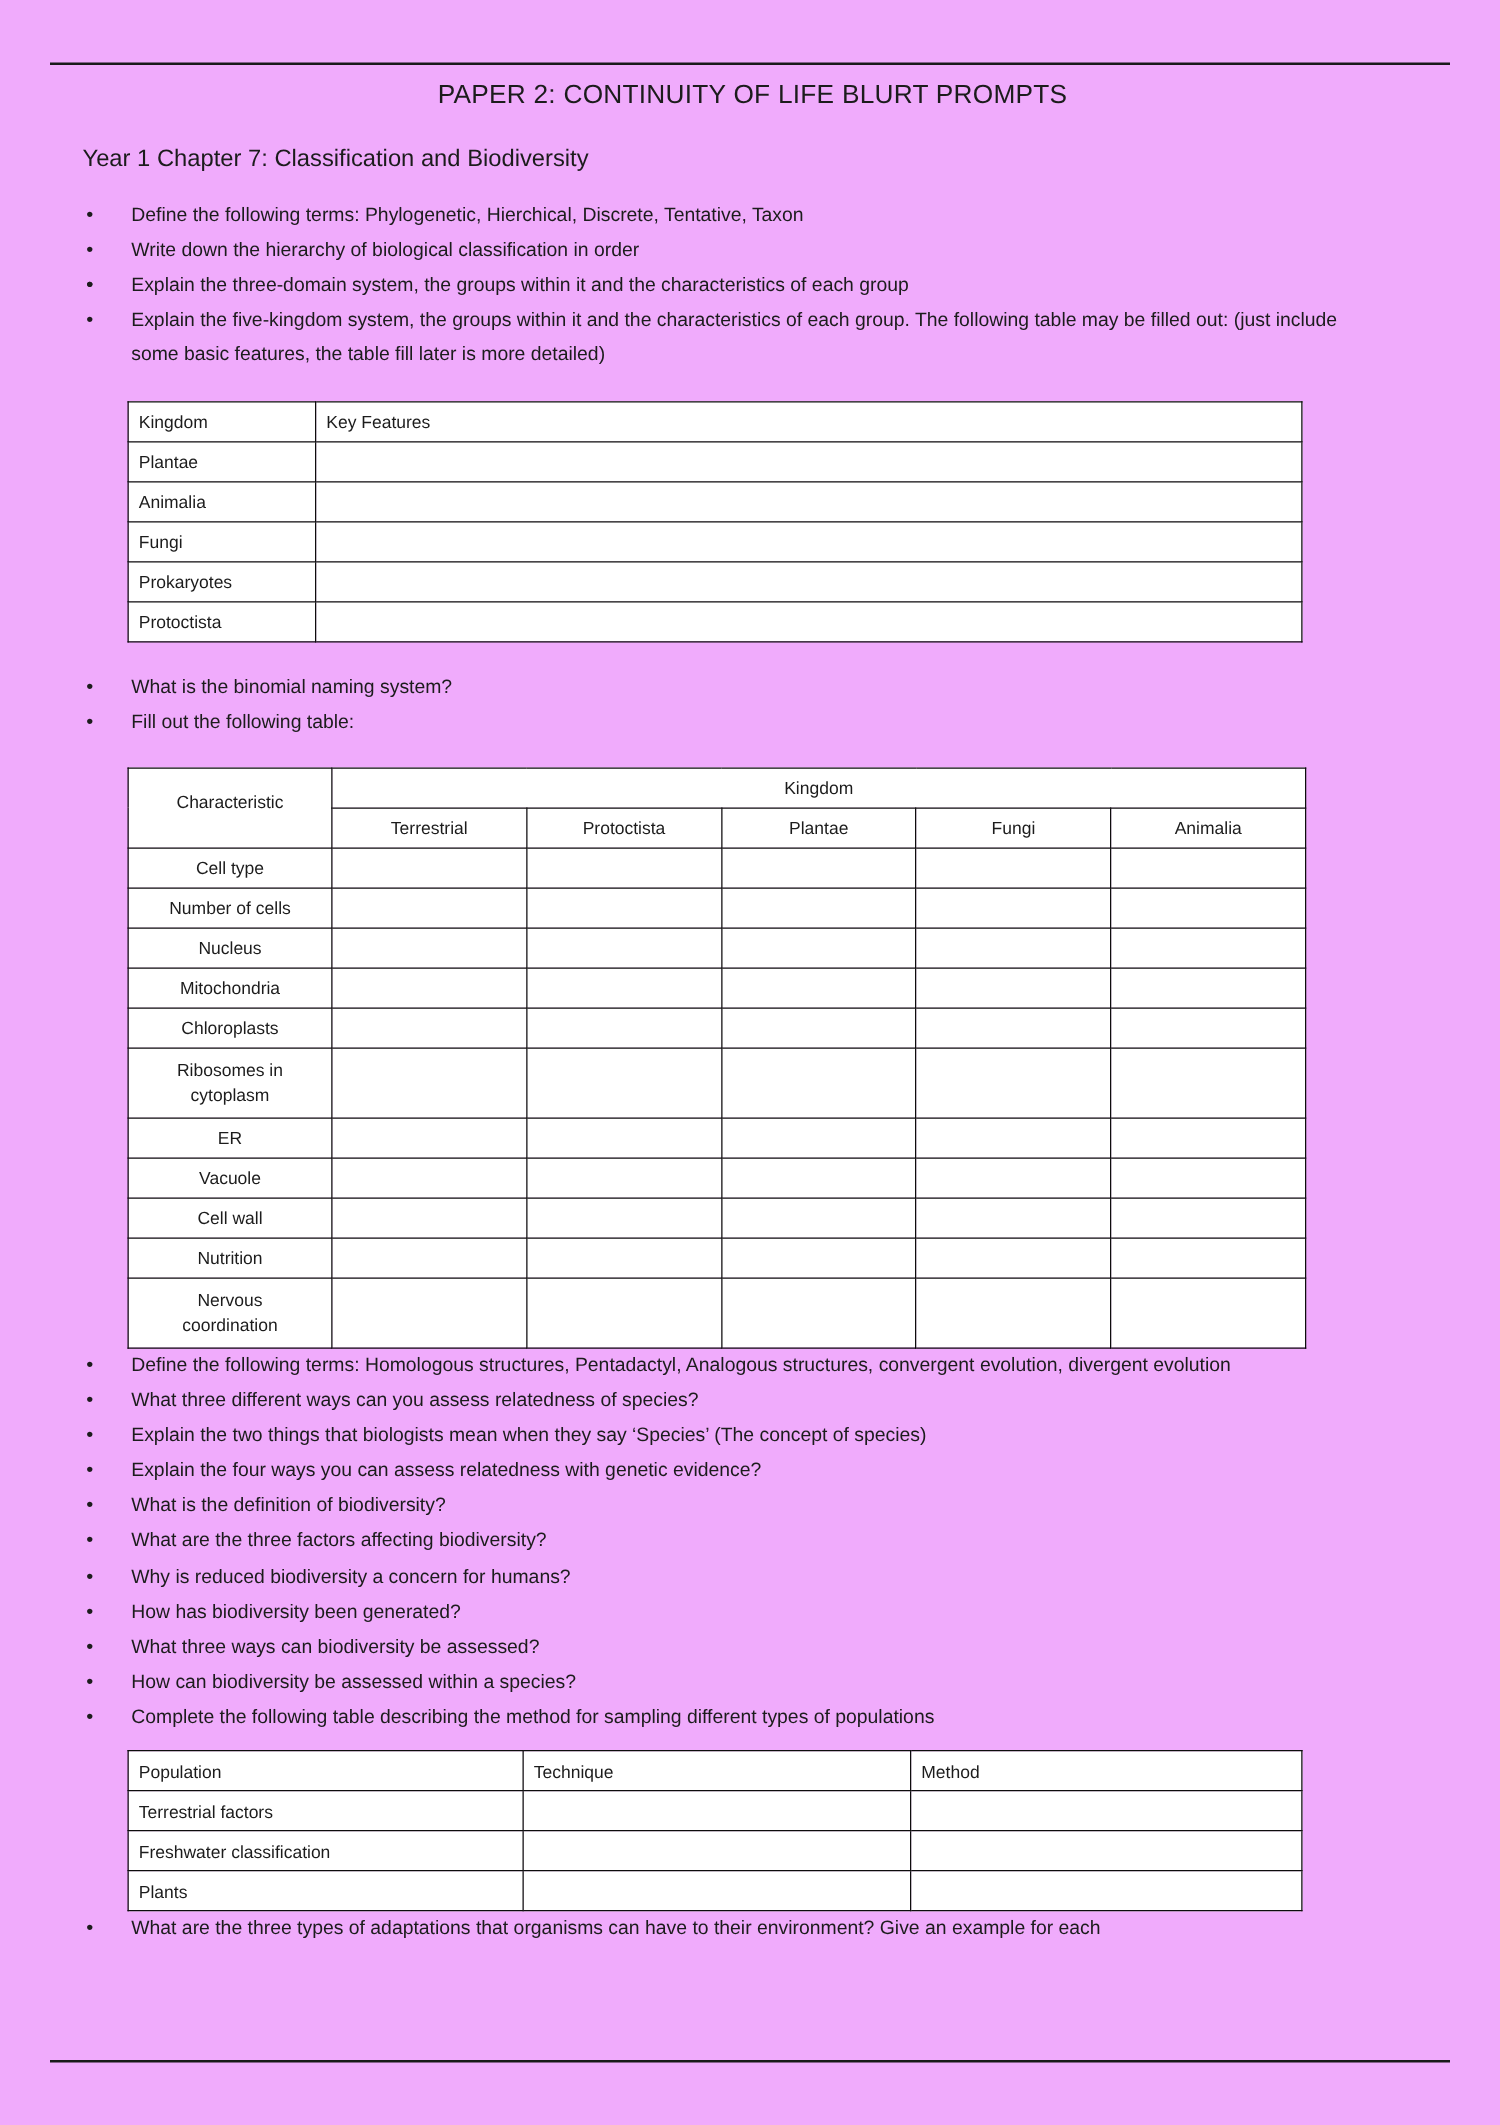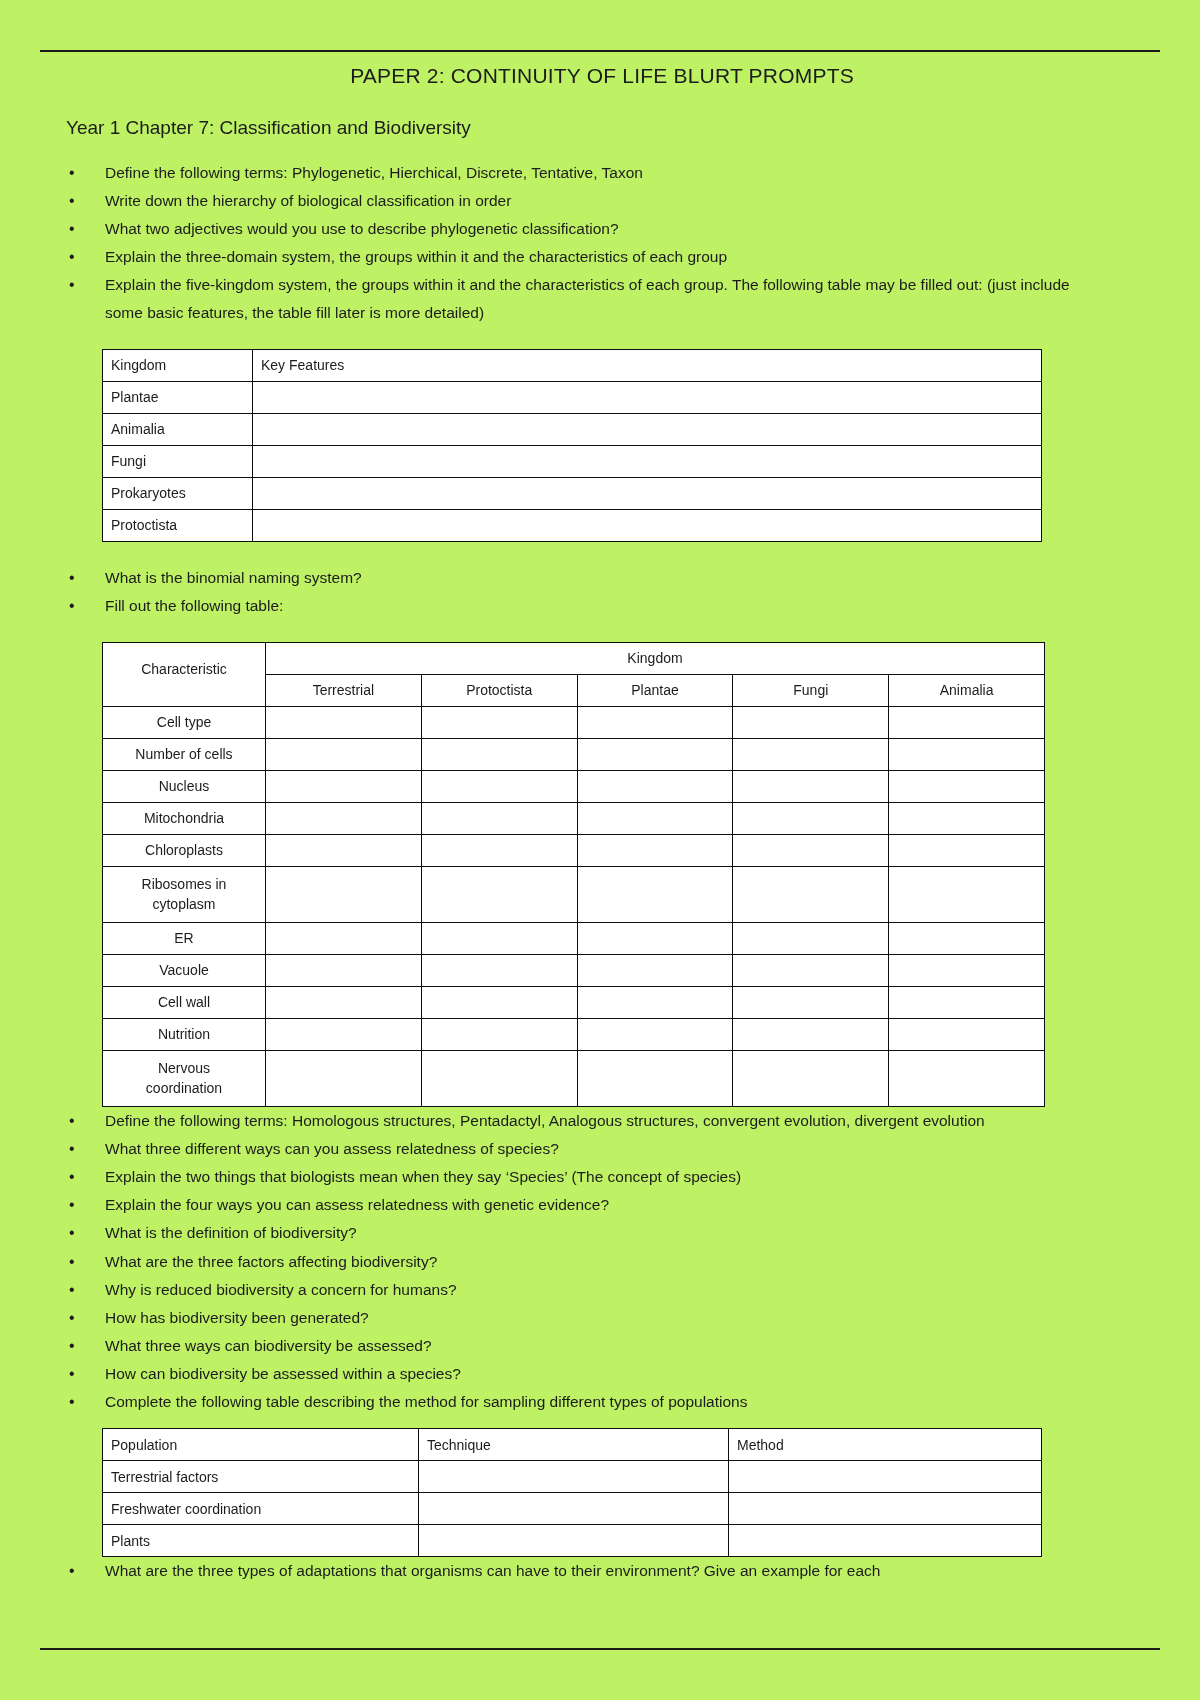--- a/index.html
+++ b/index.html
@@ -14,21 +14,21 @@
     font-family: "Liberation Sans", sans-serif;
     color: #000000;
     -webkit-font-smoothing: antialiased;
   }
 
   .page {
     position: relative;
     width: 1200px;
     height: 1700px;
     box-sizing: border-box;
-    background: #bef264;
+    background: #f0abfc;
     overflow: hidden;
   }
 
   
   .rule {
     position: absolute;
     left: 40px;
     right: 40px;
     height: 0;
     border-top: 2px solid #1a1a1a;
@@ -131,21 +131,21 @@
 
   <div class="content">
 
     <h1 class="doc-title">PAPER 2: CONTINUITY OF LIFE BLURT PROMPTS</h1>
 
     <h2 class="subtitle">Year 1 Chapter 7: Classification and Biodiversity</h2>
 
     <ul class="prompts" id="list-1">
         <li class="wide"><span class="bullet">•</span><span>Define the following terms: Phylogenetic, Hierchical, Discrete, Tentative, Taxon</span></li>
         <li class="wide"><span class="bullet">•</span><span>Write down the hierarchy of biological classification in order</span></li>
-        <li class="wide"><span class="bullet">•</span><span>What two adjectives would you use to describe phylogenetic classification?</span></li>
+        <li class="wide"><span class="bullet">•</span></li>
         <li class="wide"><span class="bullet">•</span><span>Explain the three-domain system, the groups within it and the characteristics of each group</span></li>
         <li class="wide"><span class="bullet">•</span><span>Explain the five-kingdom system, the groups within it and the characteristics of each group. The following table may be filled out: (just include some basic features, the table fill later is more detailed)</span></li>
       </ul>
 
     <div class="spacer-md"></div>
 
     <table class="doc-table t-kingdom" id="table-kingdom">
       <colgroup>
           <col class="c1">
           <col>
@@ -326,21 +326,21 @@
             <td>Population</td>
             <td>Technique</td>
             <td>Method</td>
           </tr>
           <tr>
             <td>Terrestrial factors</td>
             <td></td>
             <td></td>
           </tr>
           <tr>
-            <td>Freshwater coordination</td>
+            <td>Freshwater classification</td>
             <td></td>
             <td></td>
           </tr>
           <tr>
             <td>Plants</td>
             <td></td>
             <td></td>
           </tr>
         </tbody>
     </table>

